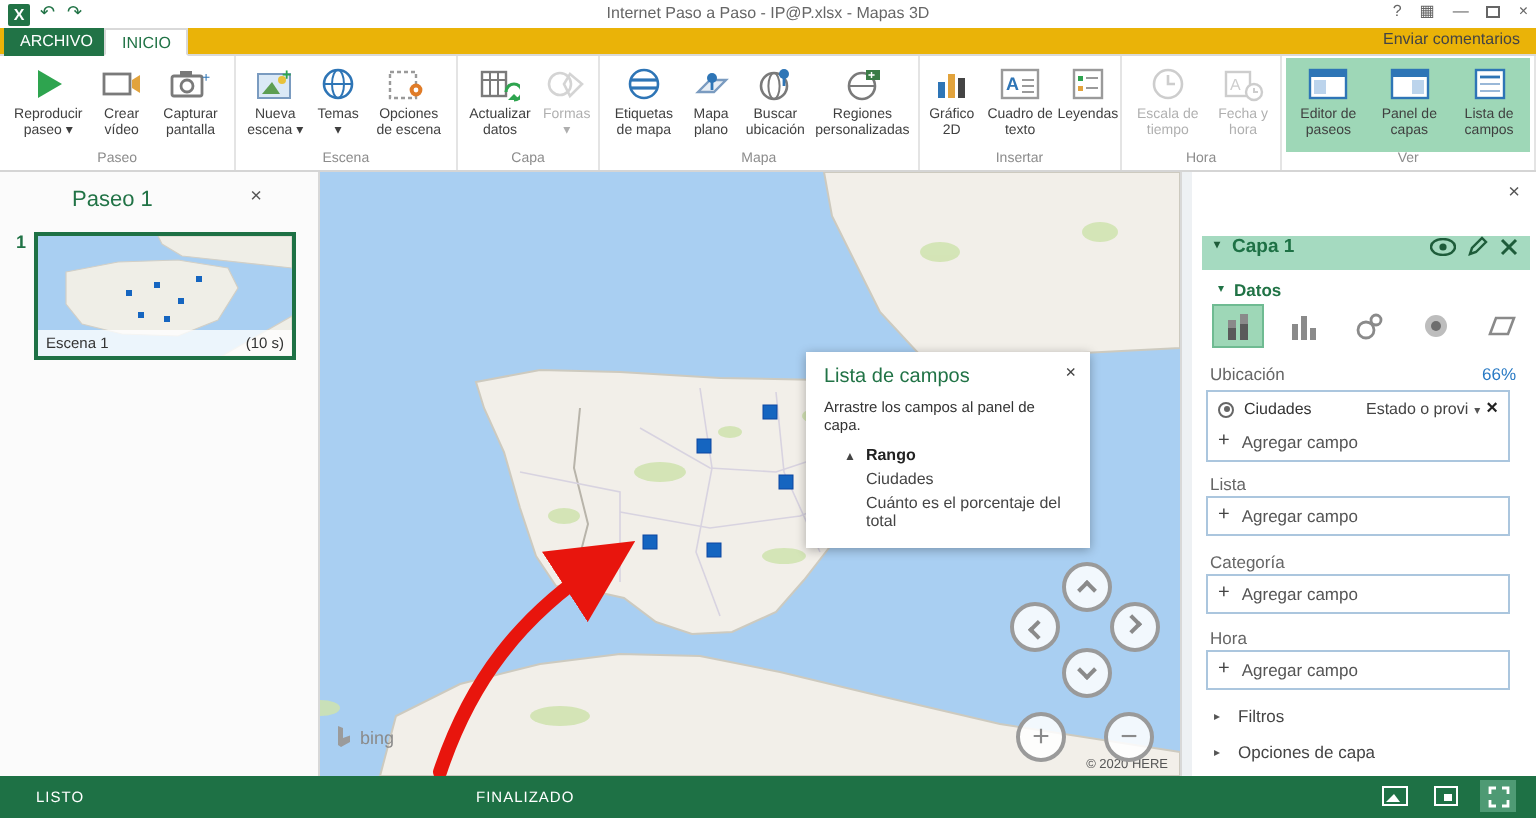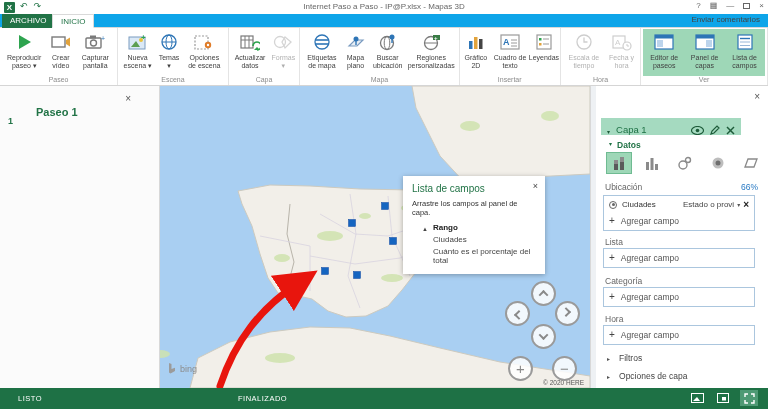--- a/index.html
+++ b/index.html
@@ -10,42 +10,42 @@
   
   .titlebar { position:absolute; left:0; top:0; width:768px; height:14px; background:#fff; }
   .xl-logo { position:absolute; left:4px; top:2px; width:11px; height:11px; background:#217346; color:#fff; font-size:8px; font-weight:bold; text-align:center; line-height:11px; border-radius:1px; }
   .qat { position:absolute; left:20px; top:1px; font-size:9px; color:#217346; letter-spacing:6px; }
   .doc-title { position:absolute; left:0; right:0; top:2px; text-align:center; font-size:8px; color:#666; }
   .win-controls { position:absolute; right:4px; top:1px; display:flex; gap:9px; align-items:center; font-size:8px; color:#666; }
   .win-controls span { cursor:default; }
   .restore-box { display:inline-block; width:7px; height:6px; border:1px solid #666; }
 
   
-  .tabrow { position:absolute; left:0; top:14px; width:768px; height:14px; border-bottom:1px solid #d9d9d9; background:#0ea5e9; }
+  .tabrow { position:absolute; left:0; top:14px; width:768px; height:14px; border-bottom:1px solid #d9d9d9; background:#eab308; }
   .tab-archivo { position:absolute; left:2px; top:0; height:14px; padding:0 8px; background:#217346; color:#fff; font-size:8px; line-height:14px; }
   .tab-inicio { position:absolute; left:52px; top:0; height:14px; padding:0 8px; background:#fff; color:#217346; font-size:8px; line-height:14px; border:1px solid #d9d9d9; border-bottom:1px solid #fff; }
   .feedback { position:absolute; right:8px; top:1px; font-size:8px; color:#444; }
 
   
   .ribbon { position:absolute; left:0; top:28px; width:768px; height:58px; background:#fff; border-bottom:1px solid #d5d5d5; display:flex; overflow:hidden; }
   .rgroup { display:flex; flex-direction:column; border-right:1px solid #e4e4e4; padding:1px 2px 0; }
   .rbuttons { flex:1; display:flex; align-items:stretch; }
   .rlabel { font-size:7px; color:#8c8c8c; text-align:center; padding:0 2px 2px; }
   .rbtn { display:flex; flex-direction:column; align-items:center; justify-content:flex-start; gap:2px; padding:3px 3px 0; min-width:28px; max-width:56px; font-size:7px; color:#3f3f3f; text-align:center; line-height:1.15; cursor:pointer; }
   .rbtn .ric { height:20px; display:flex; align-items:center; justify-content:center; }
   .rbtn.disabled { opacity:.42; }
   .rbtn.active-green { background:#9ed7b7; }
   .ribbon svg { display:block; }
 
   
   .workspace { position:absolute; left:0; top:86px; width:768px; height:302px; }
 
   
   .tour-panel { position:absolute; left:0; top:0; width:160px; height:302px; background:#fbfbfb; border-right:1px solid #d8d8d8; }
-  .tour-title { position:absolute; left:36px; top:20px; font-size:11px; color:#217346;font-weight:bold; }
+  .tour-title { position:absolute; left:36px; top:8px; font-size:11px; color:#217346; }
   .tour-close { position:absolute; right:28px; top:7px; font-size:10px; color:#555; cursor:pointer; }
   .scene-num { position:absolute; left:8px; top:30px; font-size:9px; font-weight:bold; color:#217346; }
   .scene-thumb { position:absolute; left:17px; top:30px; width:131px; height:64px; border:2px solid #1e7145; background:#a9cff2; }
   .scene-caption { position:absolute; left:0; right:0; bottom:0; height:13px; background:rgba(255,255,255,.78); font-size:7.5px; color:#333; line-height:13px; padding:0 4px; display:flex; justify-content:space-between; }
 
   
   .map { position:absolute; left:160px; top:0; width:430px; height:302px; overflow:hidden; }
   .bing-logo { position:absolute; left:8px; bottom:14px; font-size:9px; color:#8b8b8b; display:flex; align-items:center; gap:3px; }
   .map-copyright { position:absolute; right:6px; bottom:2px; font-size:6.5px; color:#555; }
   .navbtn { position:absolute; width:25px; height:25px; border-radius:50%; background:rgba(255,255,255,.85); border:2px solid #9a9a9a; color:#777; display:flex; align-items:center; justify-content:center; cursor:pointer; }
@@ -63,21 +63,21 @@
   .fields-hint { font-size:7.5px; color:#333; margin-top:5px; }
   .fields-group { margin-top:6px; margin-left:10px; font-size:8px; color:#222; font-weight:bold; display:flex; gap:5px; align-items:flex-end; }
   .fields-group .tri { font-size:6px; color:#444; font-weight:normal; }
   .fields-item { margin-left:21px; margin-top:3px; font-size:8px; color:#444; }
 
   
   .layer-panel { position:absolute; left:590px; top:0; width:178px; height:302px; background:#fff; border-left:1px solid #d8d8d8; }
   .lp-scrollstrip { position:absolute; left:0; top:0; width:5px; height:302px; background:#eef1f4; }
   .addlayer-btn { position:absolute; left:10px; top:7px; width:104px; height:20px; border:1px solid #c3c3c3; background:#fff; display:flex; align-items:center; gap:6px; padding:0 6px; font-size:8.5px; color:#333; cursor:pointer; }
   .lp-close { position:absolute; right:8px; top:5px; font-size:10px; color:#555; cursor:pointer; }
-  .layer-header { position:absolute; left:10px; top:32px; width:140px; height:17px; background:#a5dac0; display:flex; align-items:flex-end; gap:6px; padding:0 6px; }
+  .layer-header { position:absolute; left:10px; top:32px; width:164px; height:17px; background:#a5dac0; display:flex; align-items:flex-start; gap:6px; padding:0 6px;font-weight:bold; }
   .layer-header .lh-caret { font-size:6px; color:#1e5c3a; }
   .layer-header .lh-name { font-size:9.5px; color:#1e7145; flex:1; }
   .layer-header .lh-icons { display:flex; gap:6px; align-items:center; }
   .datos-row { position:absolute; left:18px; top:54px; display:flex; gap:5px; }
   .datos-row .tri { font-size:6px; color:#217346; }
   .datos-row .txt { font-size:8.5px; font-weight:bold; color:#217346; }
   .viz-row { position:absolute; left:16px; top:67px; display:flex; gap:9px; }
   .viz { width:24px; height:20px; display:flex; align-items:center; justify-content:center; cursor:pointer; }
   .viz.sel { background:#9ed7b7; outline:1px solid #6fbb92; }
   .fld-label { position:absolute; font-size:8.5px; color:#666; }
@@ -379,20 +379,40 @@
     </div>
 
   </div>
 
   <div class="workspace">
 
     <div class="tour-panel">
       <div class="tour-title">Paseo 1</div>
       <div class="tour-close">×</div>
       <div class="scene-num">1</div>
+      <div class="scene-thumb">
+        <svg width="127" height="60">
+          <rect width="127" height="60" fill="#a9cff2"></rect>
+          <polygon points="60,0 127,0 127,16 72,10 62,4" fill="#efeee7" stroke="#d2cfc6" stroke-width=".6"></polygon>
+          <polygon points="14,18 40,13 70,12 95,16 100,26 90,42 70,50 42,49 22,44 14,34" fill="#efeee7" stroke="#d2cfc6" stroke-width=".6"></polygon>
+          <polygon points="92,60 127,40 127,60" fill="#efeee7" stroke="#d2cfc6" stroke-width=".6"></polygon>
+          <g fill="#1565c0">
+            <rect x="44" y="27" width="3" height="3"></rect>
+              <rect x="58" y="23" width="3" height="3"></rect>
+            <rect x="70" y="31" width="3" height="3"></rect>
+              <rect x="50" y="38" width="3" height="3"></rect>
+            <rect x="63" y="40" width="3" height="3"></rect>
+              <rect x="79" y="20" width="3" height="3"></rect>
+          </g>
+        </svg>
+        <div class="scene-caption">
+          <span>Escena 1</span>
+          <span>(10 s)</span>
+        </div>
+      </div>
     </div>
 
     <div class="map">
       <svg width="430" height="302">
         <rect width="430" height="302" fill="#a9cff2"></rect>
 
         <polygon points="252,0 430,0 430,88 352,92 306,98 280,70 256,22" fill="#f2efe9" stroke="#cdcabf" stroke-width="1"></polygon>
 
         <polygon points="78,105 110,99 150,100 200,103 252,104 288,107 294,116 288,132 278,150 268,168 256,186 242,204 228,220 206,230 186,231 168,225 152,213 134,209 118,207 108,192 100,168 92,140 82,118" fill="#f2efe9" stroke="#cdcabf" stroke-width="1"></polygon>
 

